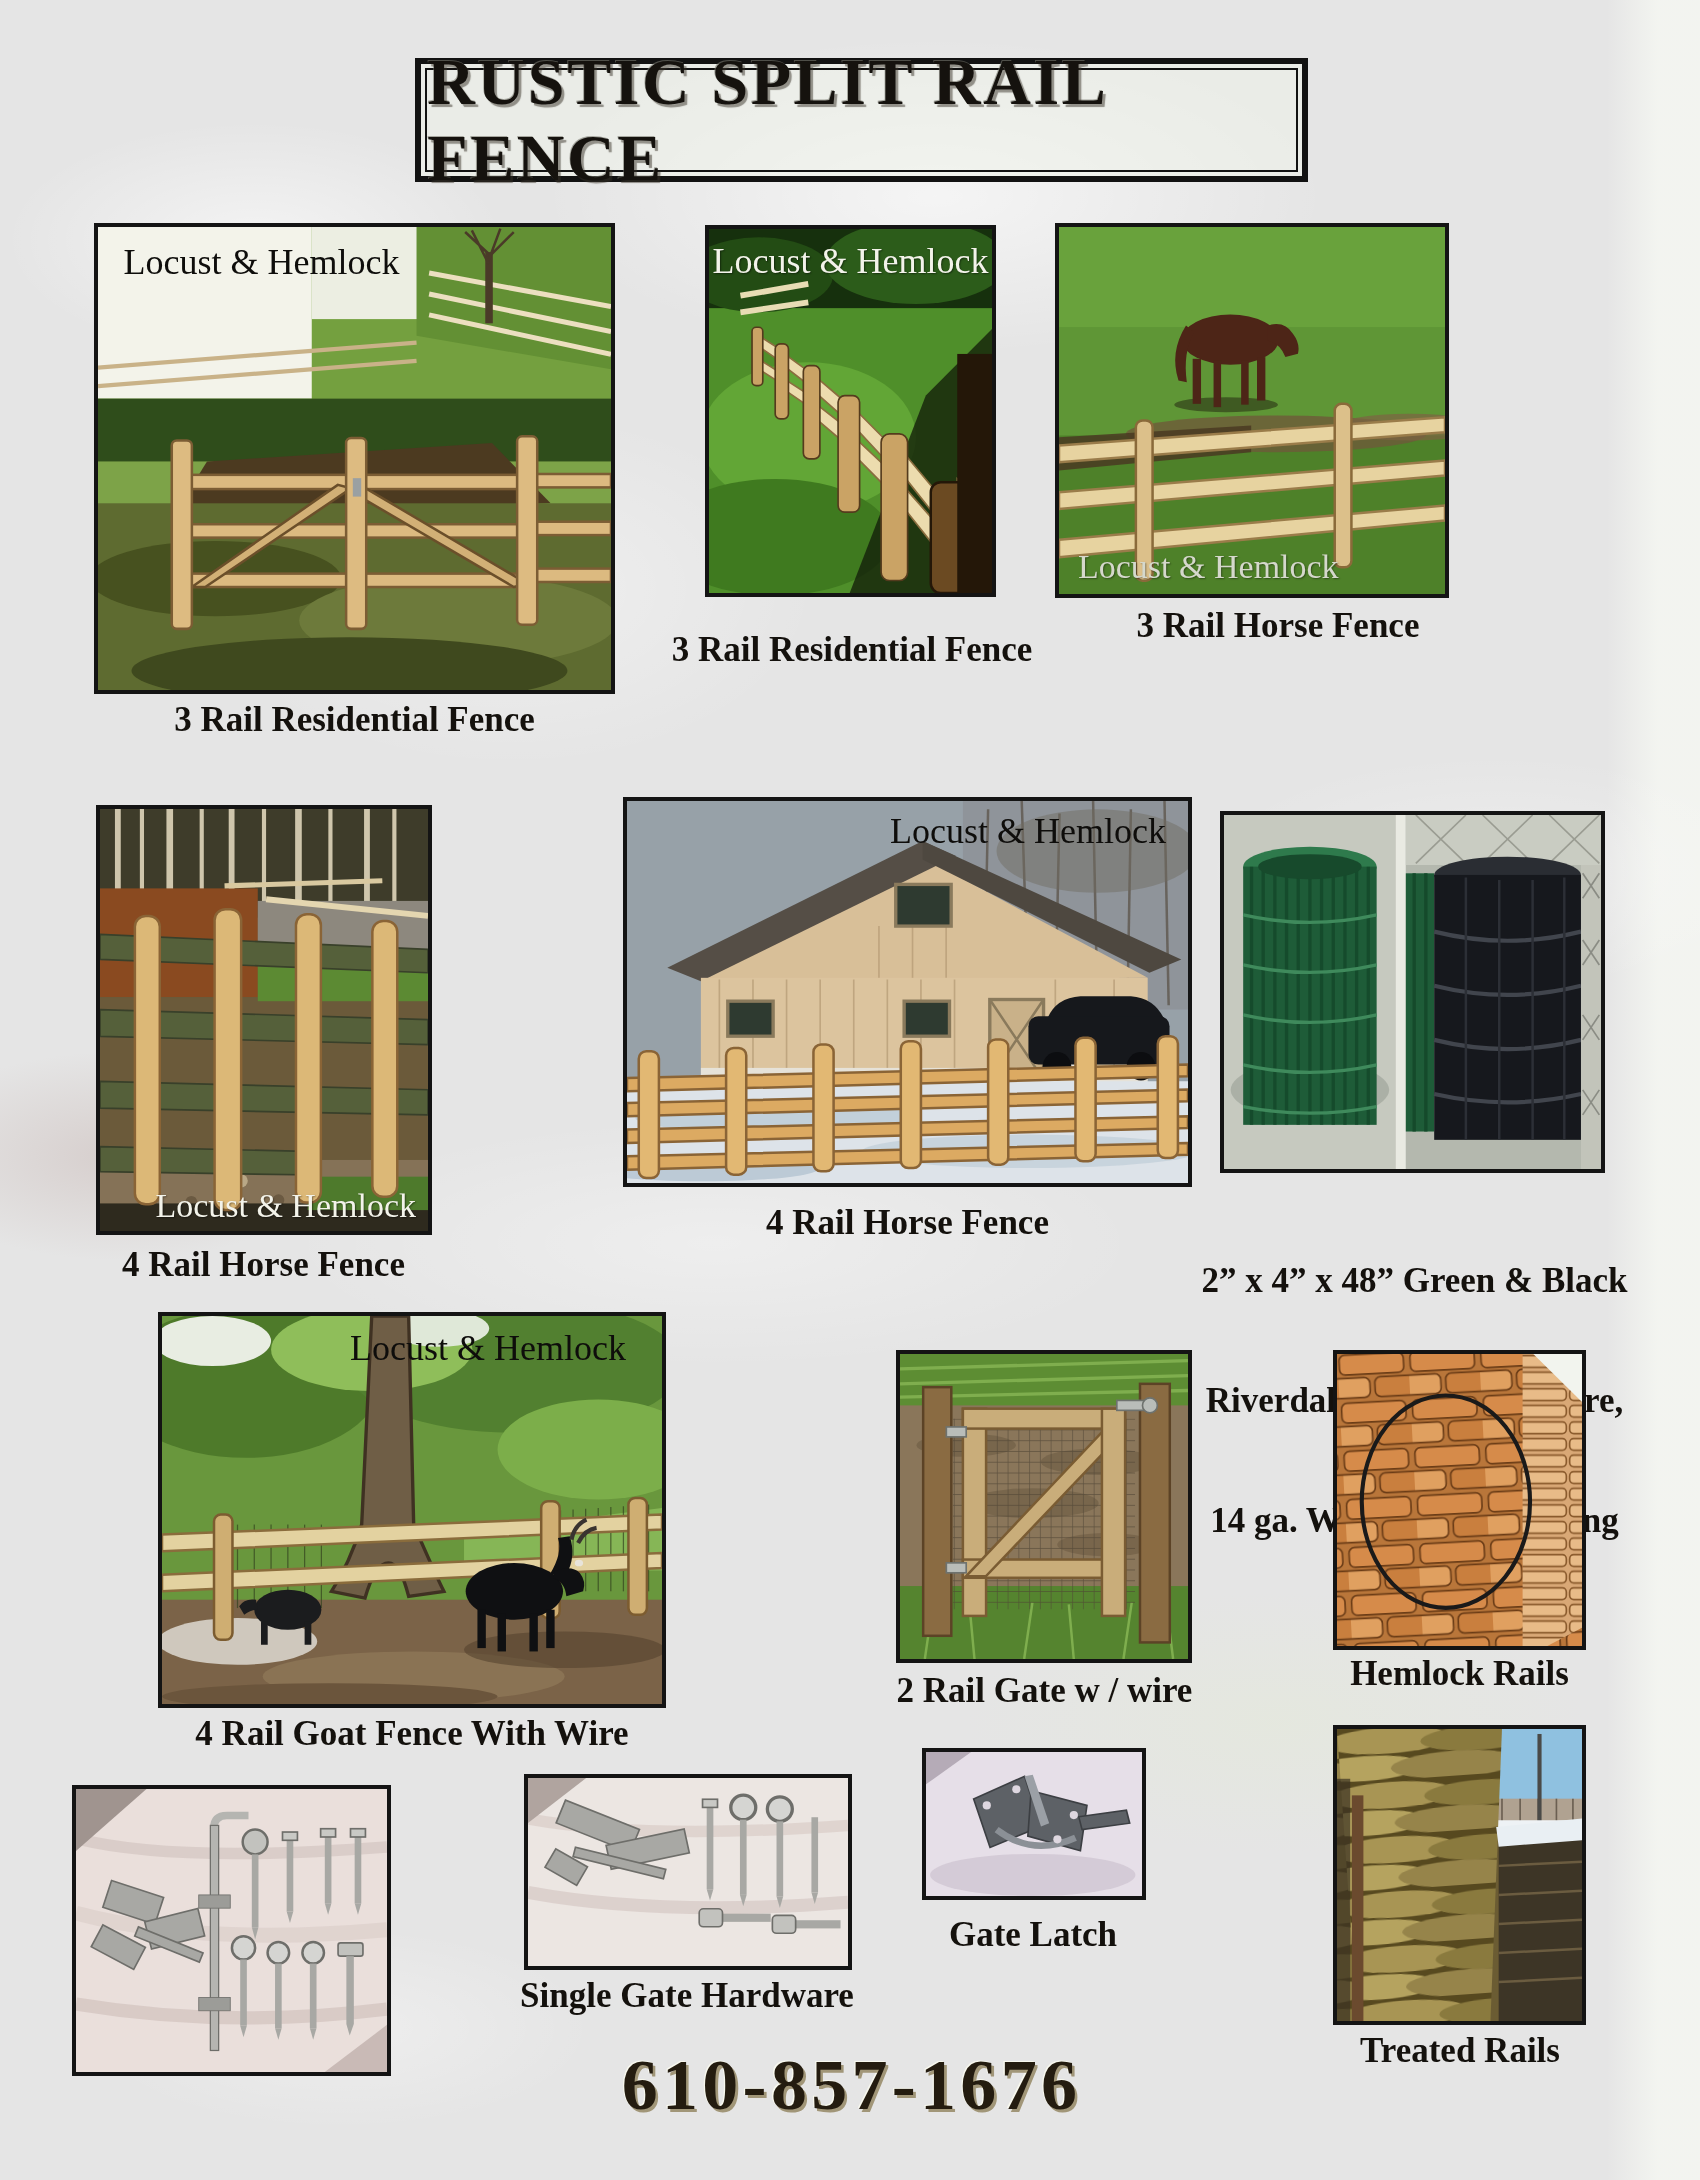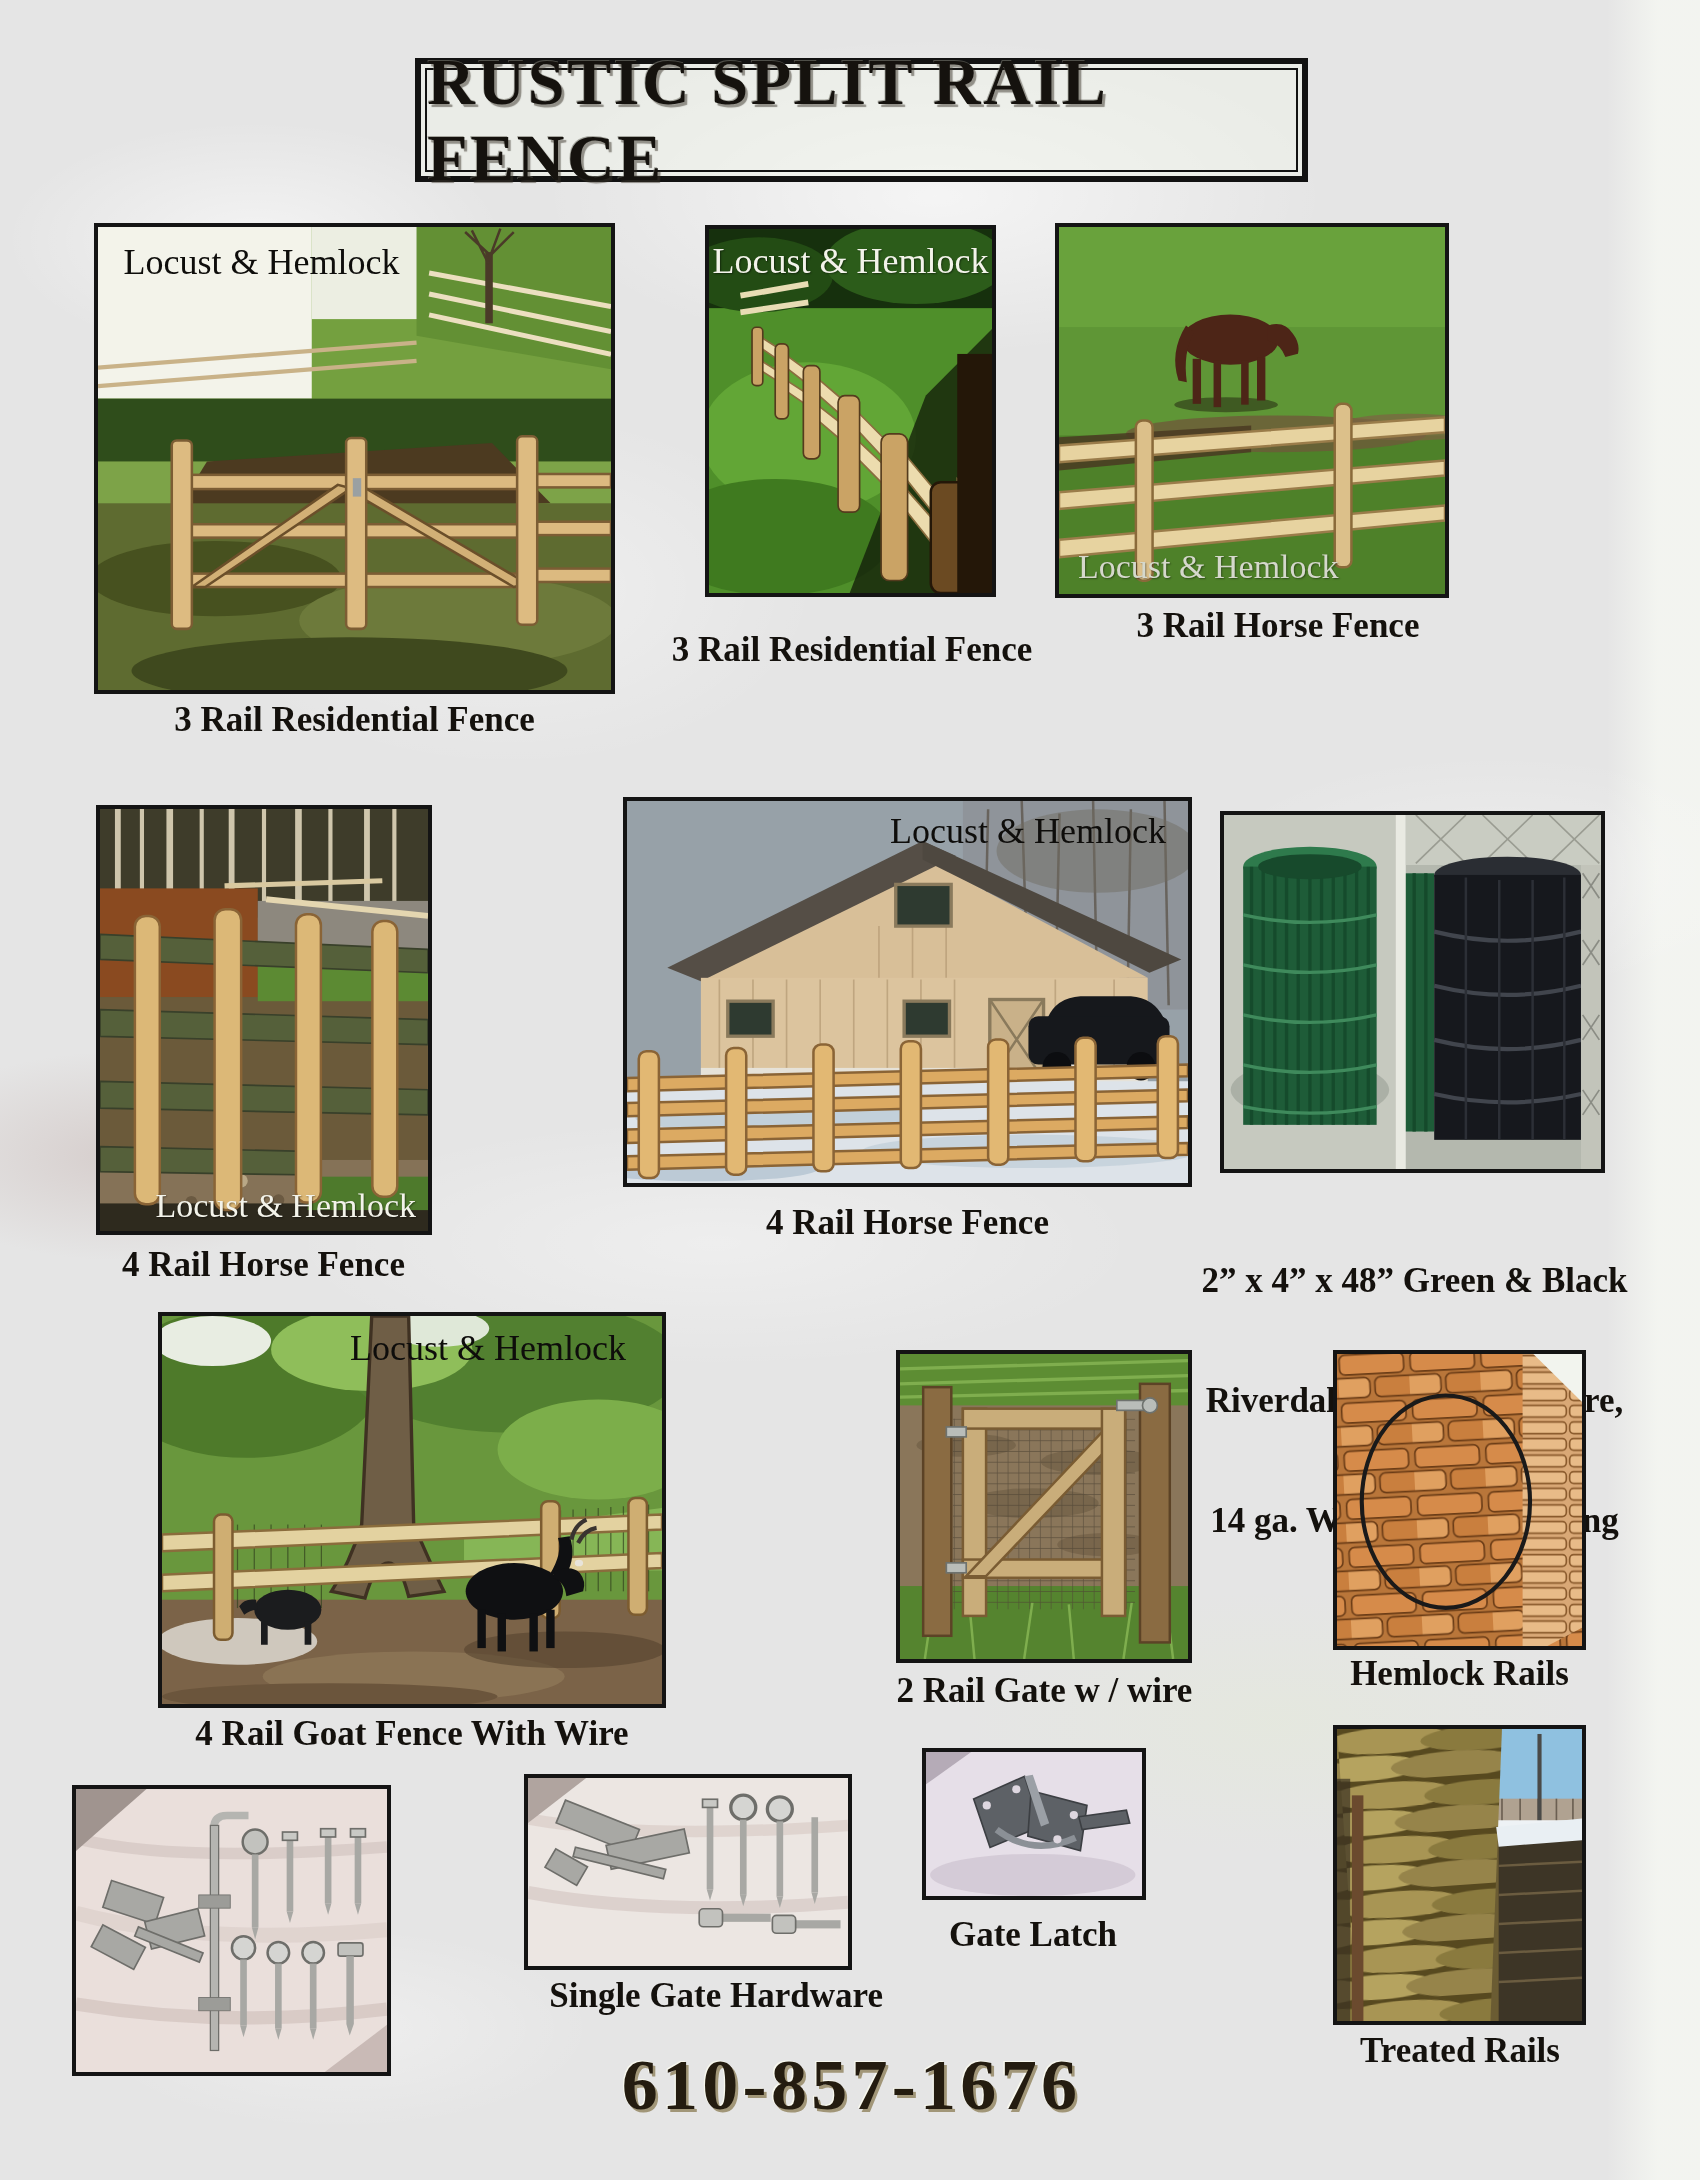--- a/index.html
+++ b/index.html
@@ -579,21 +579,21 @@
           <polygon points="255,143 263,143 259,157"></polygon>
         <rect x="299" y="53" width="8" height="92"></rect>
           <polygon points="299,145 307,145 303,159"></polygon>
       </g>
       <rect x="218" y="166" width="74" height="10" fill="#a8a8a4"></rect>
       <rect x="206" y="160" width="28" height="22" rx="5" fill="#c2c2be" stroke="#6e6e6a" stroke-width="2"></rect>
       <rect x="306" y="174" width="70" height="10" fill="#a8a8a4"></rect>
       <rect x="294" y="168" width="28" height="22" rx="5" fill="#c2c2be" stroke="#6e6e6a" stroke-width="2"></rect>
     </svg>
   </div>
-  <div class="cap" style="left:491px;top:1976px;width:392px;text-align:right;">Single Gate Hardware</div>
+  <div class="cap" style="left:491px;top:1976px;width:392px;">Single Gate Hardware</div>
 
   <div class="photo" style="left:922px;top:1748px;width:224px;height:152px;">
     <svg viewBox="0 0 263 178" preserveAspectRatio="none">
       <rect width="263" height="178" fill="#e6dfe8"></rect>
       <ellipse cx="130" cy="152" rx="125" ry="26" fill="#cfc6d2" opacity="0.8"></ellipse>
       <polygon points="0,0 55,0 0,40" fill="#b5abb7"></polygon>
       <g fill="#5d6166" stroke="#3c3f43" stroke-width="2">
         <polygon points="58,58 120,30 140,92 78,118"></polygon>
         <polygon points="128,48 196,66 188,122 124,104"></polygon>
         <polygon points="186,80 244,72 248,88 190,96"></polygon>

